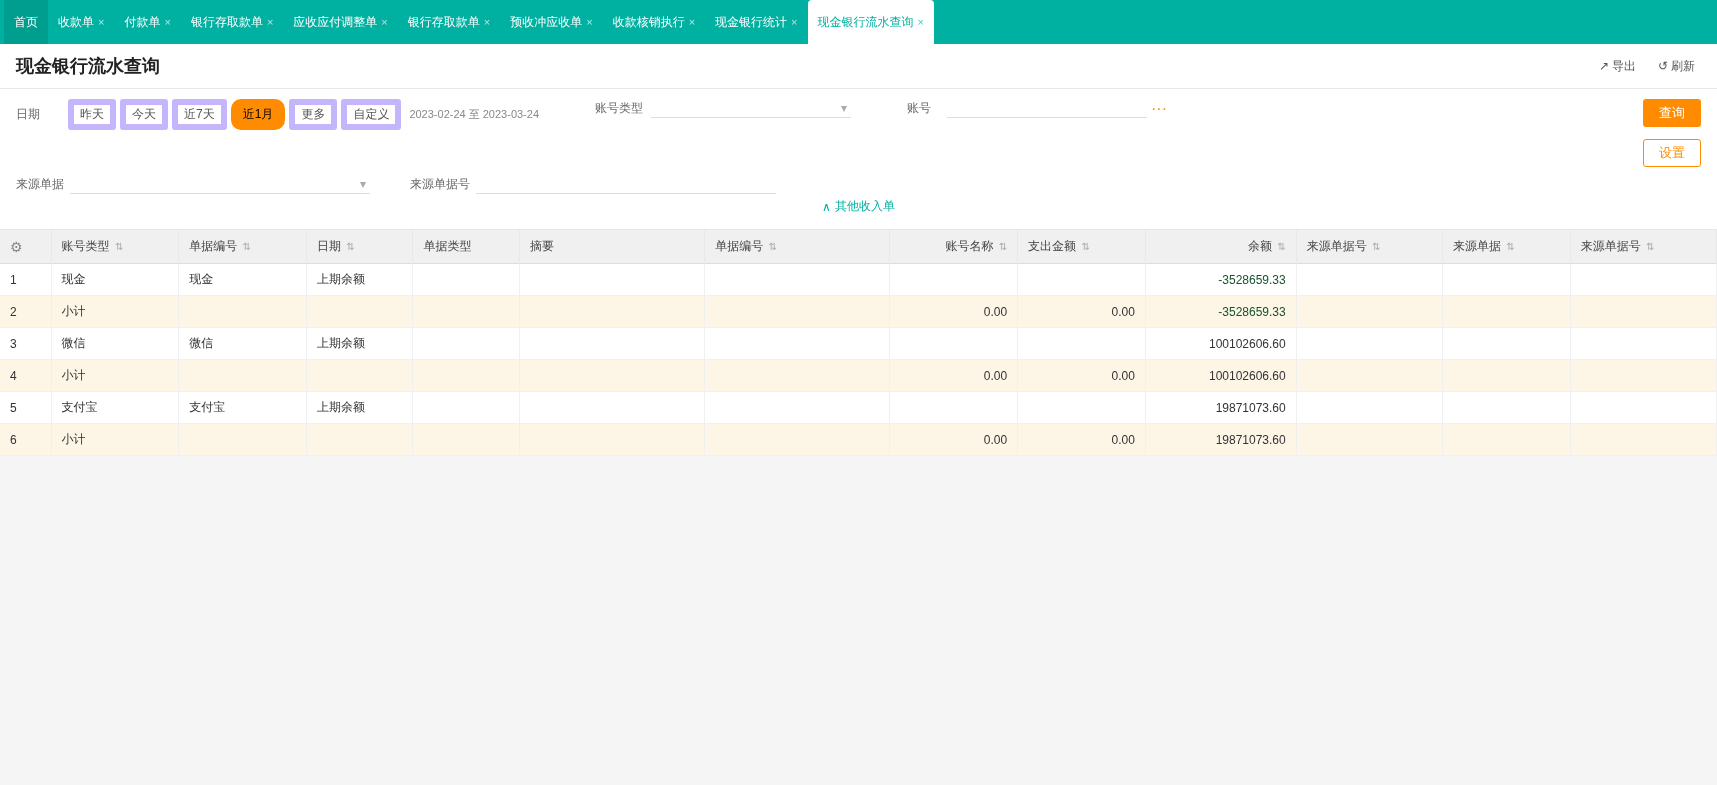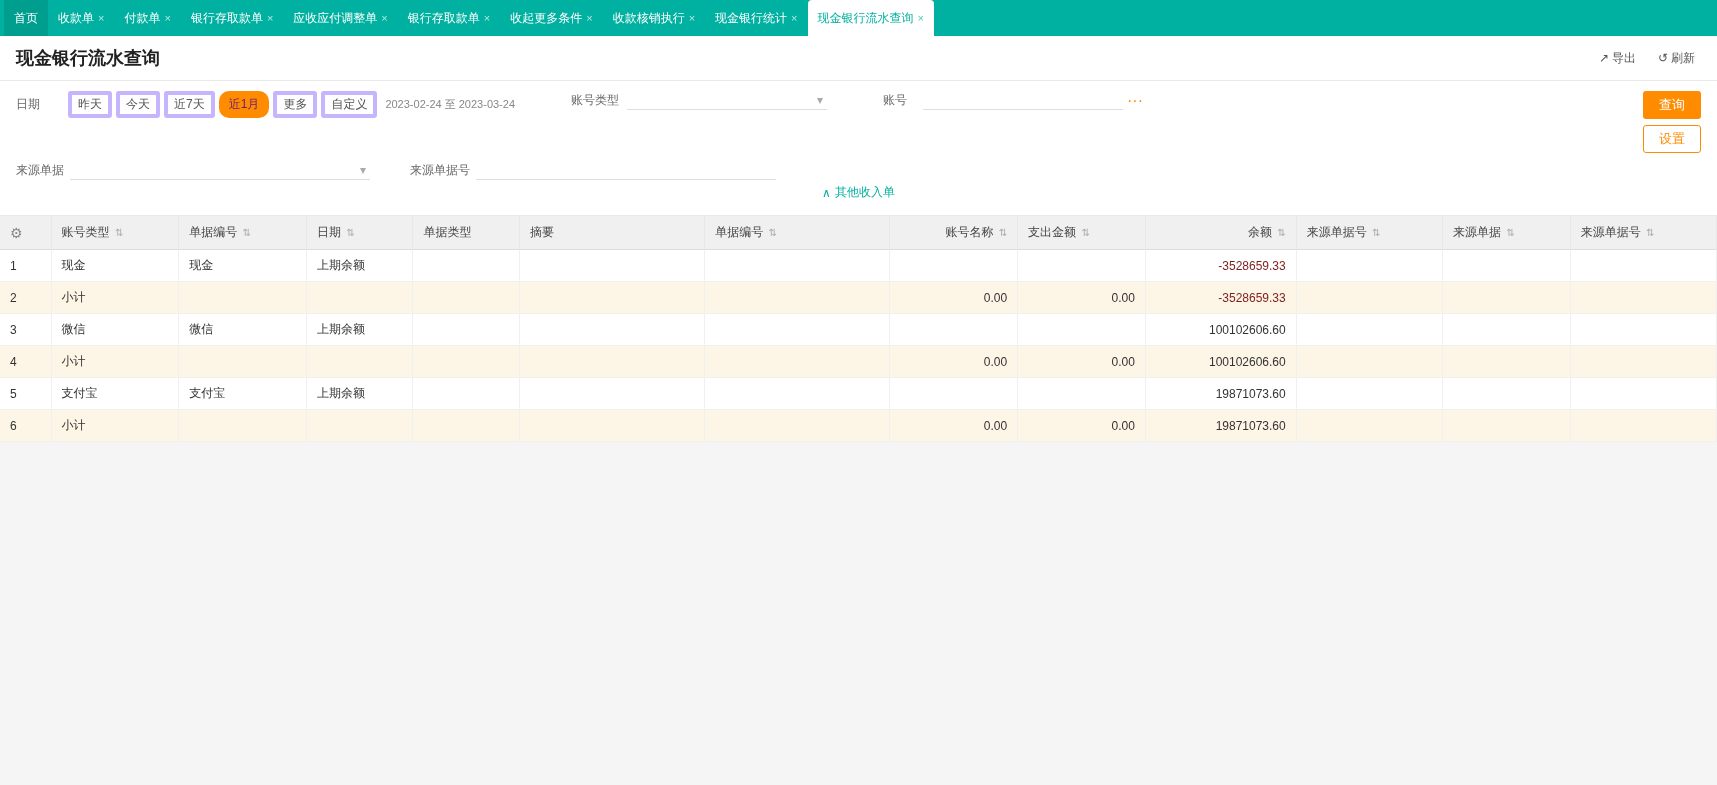--- a/index.html
+++ b/index.html
@@ -3,21 +3,21 @@
   <meta charset="utf-8">
   <style>
     * { box-sizing: border-box; margin: 0; padding: 0; }
     body { font-family: 'Microsoft YaHei', Arial, sans-serif; font-size: 12px; background: #f5f5f5; color: #333; }
 
     
     .top-nav {
       background: #00b0a0;
       display: flex;
       align-items: center;
-      height: 36px;
+      height: 44px;
       padding: 0 4px;
       overflow: hidden;
     }
     .nav-item {
       color: #fff;
       padding: 0 10px;
       height: 100%;
       display: flex;
       align-items: center;
       cursor: pointer;
@@ -81,31 +81,31 @@
       white-space: nowrap;
       min-width: 40px;
     }
     .filter-date-options {
       display: flex;
       align-items: center;
       gap: 4px;
     }
     .date-btn {
       padding: 1px 6px;
-      border: 4px solid #c4b5fd;
+      border: 6px solid #c4b5fd;
       background: #fff;
       border-radius: 3px;
       cursor: pointer;
       font-size: 12px;
       color: #555;
     }
     .date-btn.active {
       background: #ff8c00;
       border-color: #ff8c00;
-      color: #701a75;
+      color: #000000;
       border-radius: 10px;
     }
     .date-range {
       color: #888;
       font-size: 11px;
       margin-left: 4px;
     }
     .filter-select {
       display: flex;
       align-items: center;
@@ -148,21 +148,21 @@
       border: 1px solid #ff8c00;
       padding: 4px 14px;
       border-radius: 3px;
       cursor: pointer;
       font-size: 13px;
     }
 
     .filter-actions {
       display: flex;
       flex-direction: column;
-      gap: 6px;
+      gap: 12px;
       margin-left: auto;
     }
 
     .collapse-bar {
       text-align: center;
       padding: 4px 0;
       color: #00b0a0;
       cursor: pointer;
       font-size: 12px;
       display: flex;
@@ -200,21 +200,21 @@
     }
     tbody tr.subtotal {
       background: #fdf5e6;
     }
     tbody td {
       padding: 7px 10px;
       color: #333;
       border-right: 1px solid #f0f0f0;
       white-space: nowrap;
     }
-    .td-negative { color: #7f1d1d; }
+    .td-negative { color: #14532d; }
     .td-num { text-align: right; }
 
     .gear-icon { font-size: 14px; color: #888; cursor: pointer; }
 
     
     .filter-row2 {
       display: flex;
       align-items: center;
       gap: 20px;
     }
@@ -266,21 +266,21 @@
   </div>
   <div class="nav-item">
     <span>应收应付调整单</span>
     <span class="nav-close">×</span>
   </div>
   <div class="nav-item">
     <span>银行存取款单</span>
     <span class="nav-close">×</span>
   </div>
   <div class="nav-item">
-    <span>收起更多条件</span>
+    <span>预收冲应收单</span>
     <span class="nav-close">×</span>
   </div>
   <div class="nav-item">
     <span>收款核销执行</span>
     <span class="nav-close">×</span>
   </div>
   <div class="nav-item">
     <span>现金银行统计</span>
     <span class="nav-close">×</span>
   </div>

